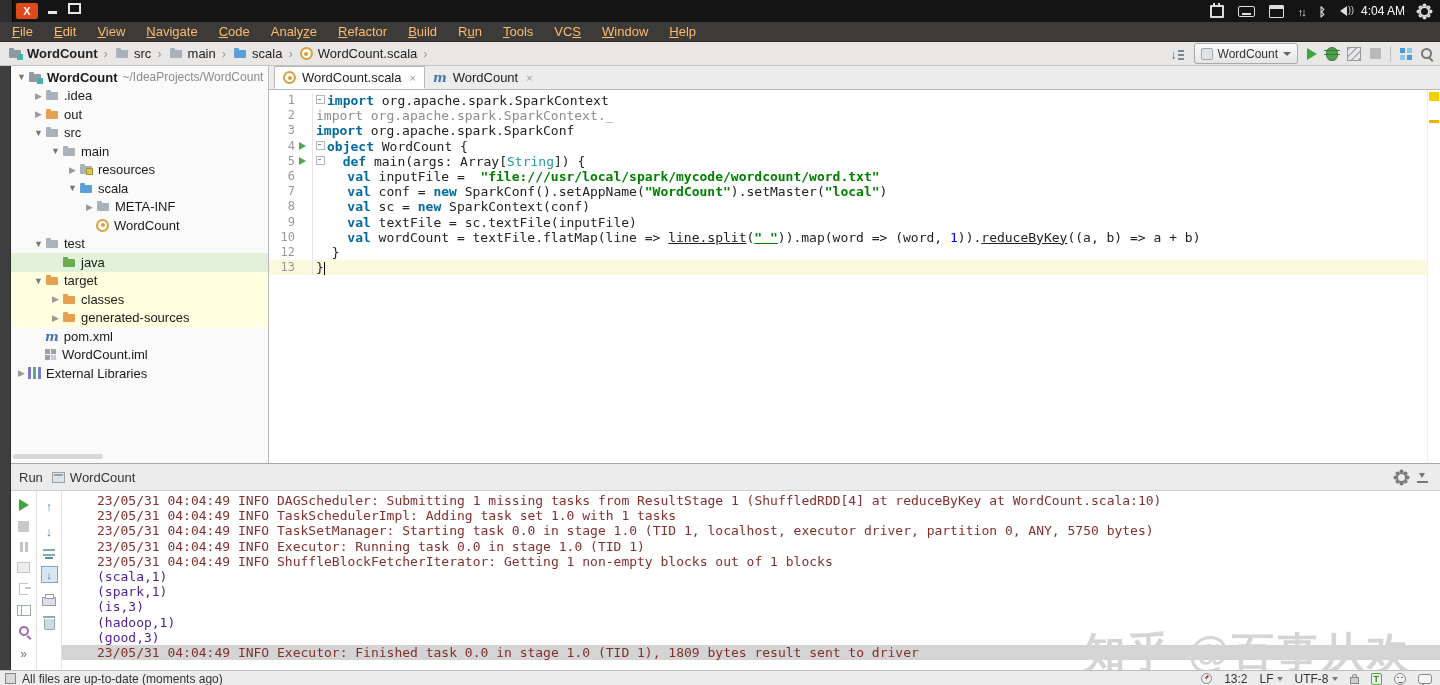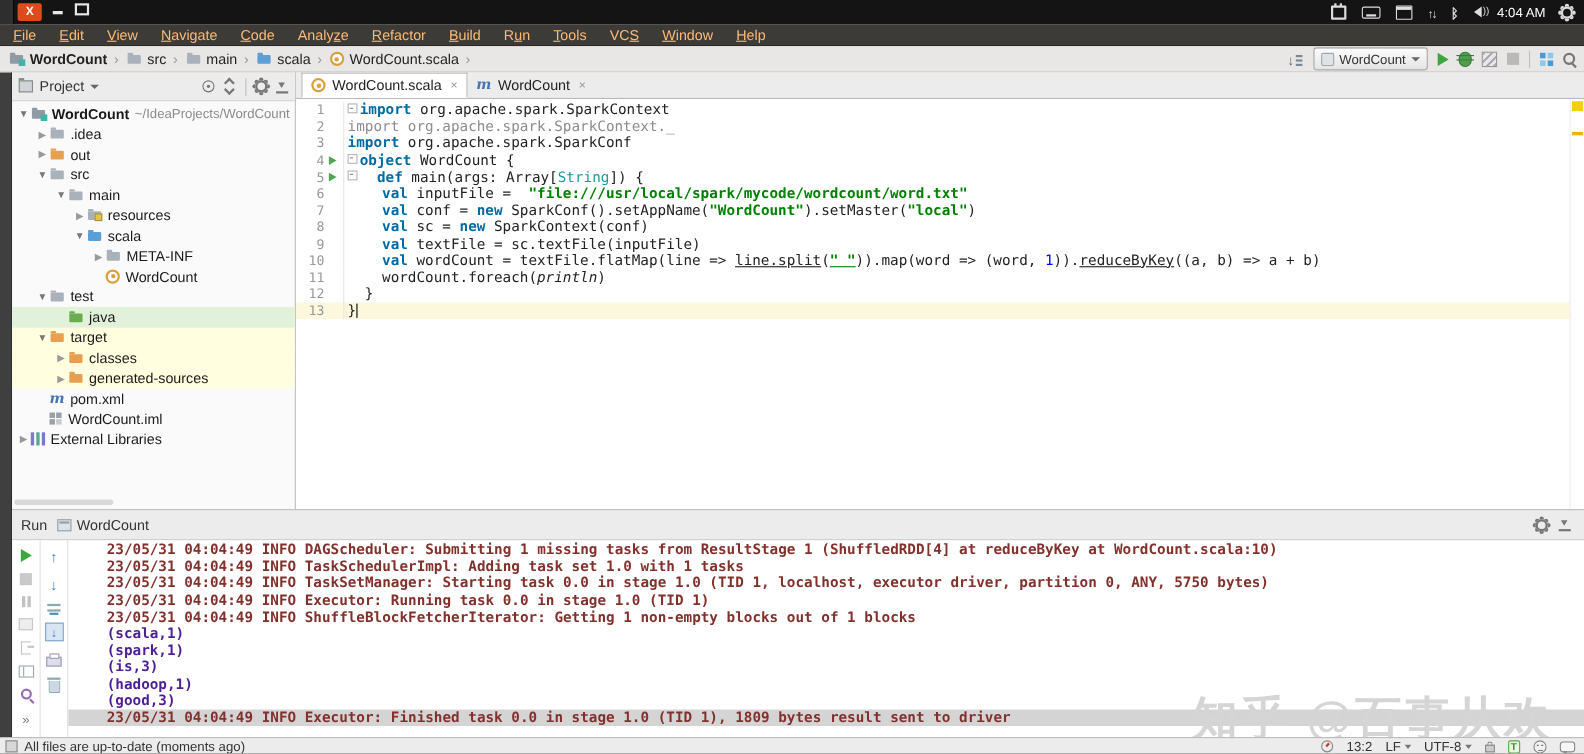--- a/index.html
+++ b/index.html
@@ -149,21 +149,21 @@
   .ic-down-icon::before{content:"↓";color:#3D7EBE;font-weight:bold;font-size:13px;}
   .ic-softwrap-icon{width:12px;height:3px;border-top:2px solid #8aa;border-bottom:2px solid #8aa;}
   .ic-softwrap-icon::after{content:"";position:absolute;left:2px;top:6px;width:8px;height:2px;background:#4a8ec2;}
   .ic-scrollend-icon{width:15px;height:15px;background:#d8e6f3;border:1px solid #7ea4c8;text-align:center;}
   .ic-scrollend-icon::before{content:"↓";color:#3D7EBE;font-weight:bold;font-size:11px;line-height:13px;}
   .ic-print-icon{width:12px;height:7px;border:1px solid #99a;background:#dde;margin-top:4px;}
   .ic-print-icon::before{content:"";position:absolute;left:2px;top:-4px;width:7px;height:3px;border:1px solid #99a;background:#fff;}
   .ic-trash-icon{width:9px;height:10px;border:1px solid #8aa;border-top:none;border-radius:0 0 2px 2px;background:#cdd8e0;margin-top:3px;}
   .ic-trash-icon::before{content:"";position:absolute;left:-2px;top:-3px;width:12px;height:2px;background:#8aa;}
   .console{flex:1;padding-top:2px;font-family:"DejaVu Sans Mono",monospace;font-size:13px;line-height:15.2px;overflow:hidden;position:relative;}
-  .cline{white-space:pre;padding-left:35px;height:15.2px;font-weight:bold;}
+  .cline{white-space:pre;padding-left:35px;height:15.2px;}
   .cline.stderr{color:#82302c;}
   .cline.stdout{color:#4c1d95;}
   .cline.hl{background:#d4d4d4;width:1355px;}
   .watermark{position:absolute;right:28px;top:134px;font-size:42px;color:#d5d5d5;letter-spacing:3px;font-weight:bold;pointer-events:none;}
   .pscroll{position:absolute;left:2px;top:388px;width:90px;height:5px;background:#d8d8d8;border-radius:3px;}
   
   .statusbar{position:absolute;left:0;top:670px;width:1440px;height:15px;background:#ececec;border-top:1px solid #bdbdbd;
     display:flex;align-items:center;font-size:12px;color:#333;z-index:5;}
   .ic-switcher-icon{width:9px;height:9px;border:1px solid #888;background:#d7d7d7;margin:0 6px 0 5px;}
   .sbright{margin-left:auto;display:flex;align-items:center;gap:12px;margin-right:8px;}
@@ -263,32 +263,20 @@
       <span class="sq-stop"></span>
       <span class="vsep"></span>
       <span class="ic ic-grid-icon"></span>
       <span class="ic ic-search-icon"></span>
     </div>
   </div>
 
   <div class="leftstripe"></div>
 
   <div class="project">
-    <div class="pheader">
-      <span class="ic ic-project-tool-icon"></span>
-      <span class="title">Project</span>
-      <span class="caret" style="margin-left:6px;"></span>
-      <span class="tools">
-        <span class="ic ic-locate-icon"></span>
-        <span class="ic ic-collapse-icon"></span>
-        <span class="vsep"></span>
-        <span class="gear dark"></span>
-        <span class="ic ic-hide-icon"></span>
-      </span>
-    </div>
     <div class="tree" id="tree">
         <div class="trow" style="padding-left: 4px;">
           <span class="arrow">▼</span>
           <span class="fold-ic f-proj">
             <i></i>
           </span>
           <span class="tlabel b">WordCount</span>
           <span class="tsuffix">~/IdeaProjects/WordCount</span>
         </div>
         <div class="trow" style="padding-left: 21px;">
@@ -420,21 +408,20 @@
     <div class="code-row"><span class="gnum">1</span><span class="gmark"></span><span class="codetext"><span class="foldbox"></span><span class="tk-k">import</span><span class="tk-p"> org.apache.spark.SparkContext</span></span></div>
         <div class="code-row"><span class="gnum">2</span><span class="gmark"></span><span class="codetext"><span class="tk-g">import org.apache.spark.SparkContext._</span></span></div>
         <div class="code-row"><span class="gnum">3</span><span class="gmark"></span><span class="codetext"><span class="tk-k">import</span><span class="tk-p"> org.apache.spark.SparkConf</span></span></div>
         <div class="code-row"><span class="gnum">4</span><span class="gmark"><span class="runline"></span></span><span class="codetext"><span class="foldbox"></span><span class="tk-k">object</span><span class="tk-p"> WordCount {</span></span></div>
         <div class="code-row"><span class="gnum">5</span><span class="gmark"><span class="runline"></span></span><span class="codetext"><span class="foldbox"></span><span class="tk-p">  </span><span class="tk-k">def</span><span class="tk-p"> main(args: Array[</span><span class="tk-t">String</span><span class="tk-p">]) {</span></span></div>
         <div class="code-row"><span class="gnum">6</span><span class="gmark"></span><span class="codetext"><span class="tk-p">    </span><span class="tk-k">val</span><span class="tk-p"> inputFile =  </span><span class="tk-s">"file:///usr/local/spark/mycode/wordcount/word.txt"</span></span></div>
         <div class="code-row"><span class="gnum">7</span><span class="gmark"></span><span class="codetext"><span class="tk-p">    </span><span class="tk-k">val</span><span class="tk-p"> conf = </span><span class="tk-k">new</span><span class="tk-p"> SparkConf().setAppName(</span><span class="tk-s">"WordCount"</span><span class="tk-p">).setMaster(</span><span class="tk-s">"local"</span><span class="tk-p">)</span></span></div>
         <div class="code-row"><span class="gnum">8</span><span class="gmark"></span><span class="codetext"><span class="tk-p">    </span><span class="tk-k">val</span><span class="tk-p"> sc = </span><span class="tk-k">new</span><span class="tk-p"> SparkContext(conf)</span></span></div>
         <div class="code-row"><span class="gnum">9</span><span class="gmark"></span><span class="codetext"><span class="tk-p">    </span><span class="tk-k">val</span><span class="tk-p"> textFile = sc.textFile(inputFile)</span></span></div>
         <div class="code-row"><span class="gnum">10</span><span class="gmark"></span><span class="codetext"><span class="tk-p">    </span><span class="tk-k">val</span><span class="tk-p"> wordCount = textFile.flatMap(line =&gt; </span><span class="tk-u">line.split</span><span class="tk-p">(</span><span class="tk-v">" "</span><span class="tk-p">)).map(word =&gt; (word, </span><span class="tk-n">1</span><span class="tk-p">)).</span><span class="tk-u">reduceByKey</span><span class="tk-p">((a, b) =&gt; a + b)</span></span></div>
-        <div class="code-row"><span class="gnum">11</span><span class="gmark"></span><span class="codetext"><span class="tk-p">    wordCount.foreach(</span><span class="tk-i">println</span><span class="tk-p">)</span></span></div>
         <div class="code-row"><span class="gnum">12</span><span class="gmark"></span><span class="codetext"><span class="tk-p">  }</span></span></div>
         <div class="code-row cur"><span class="gnum">13</span><span class="gmark"></span><span class="codetext"><span class="tk-p">}</span><span class="caret-line"></span></span></div>
       </div>
   </div>
 
   <div class="runpanel">
     <div class="rheader">
       <span class="rlabel">Run</span>
       <span class="ic ic-runtab"></span>
       <span class="rlabel">WordCount</span>

